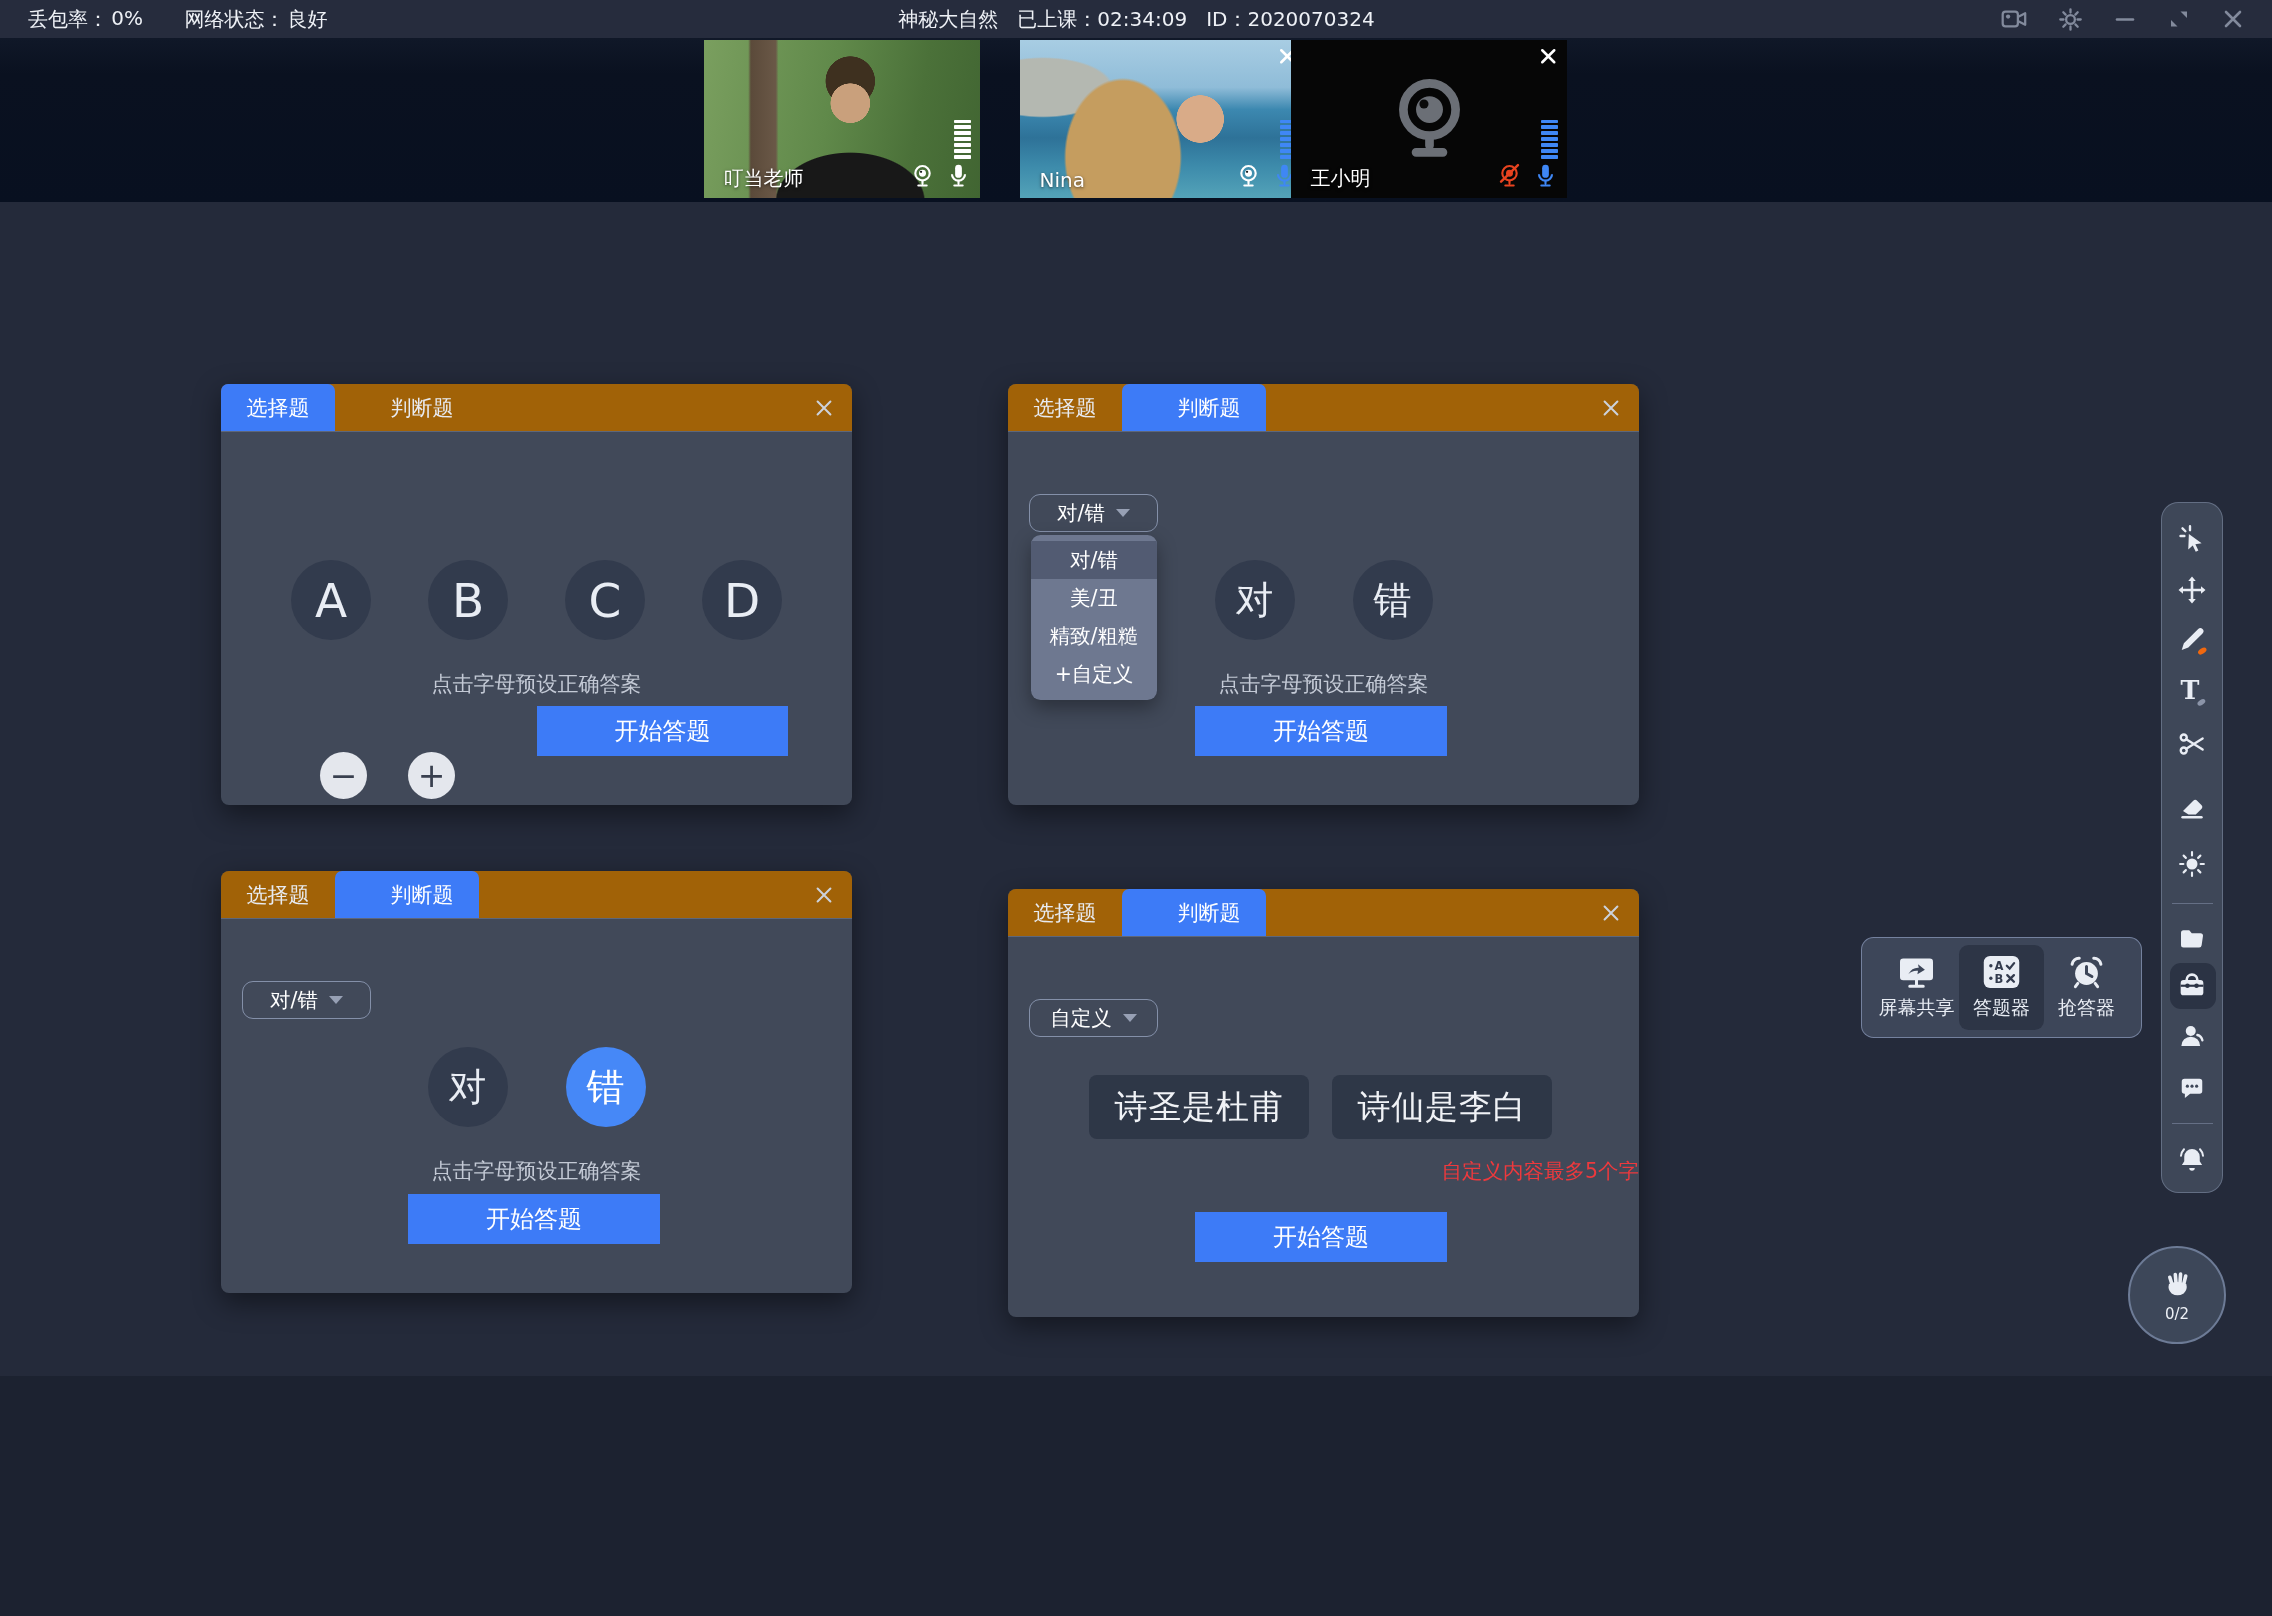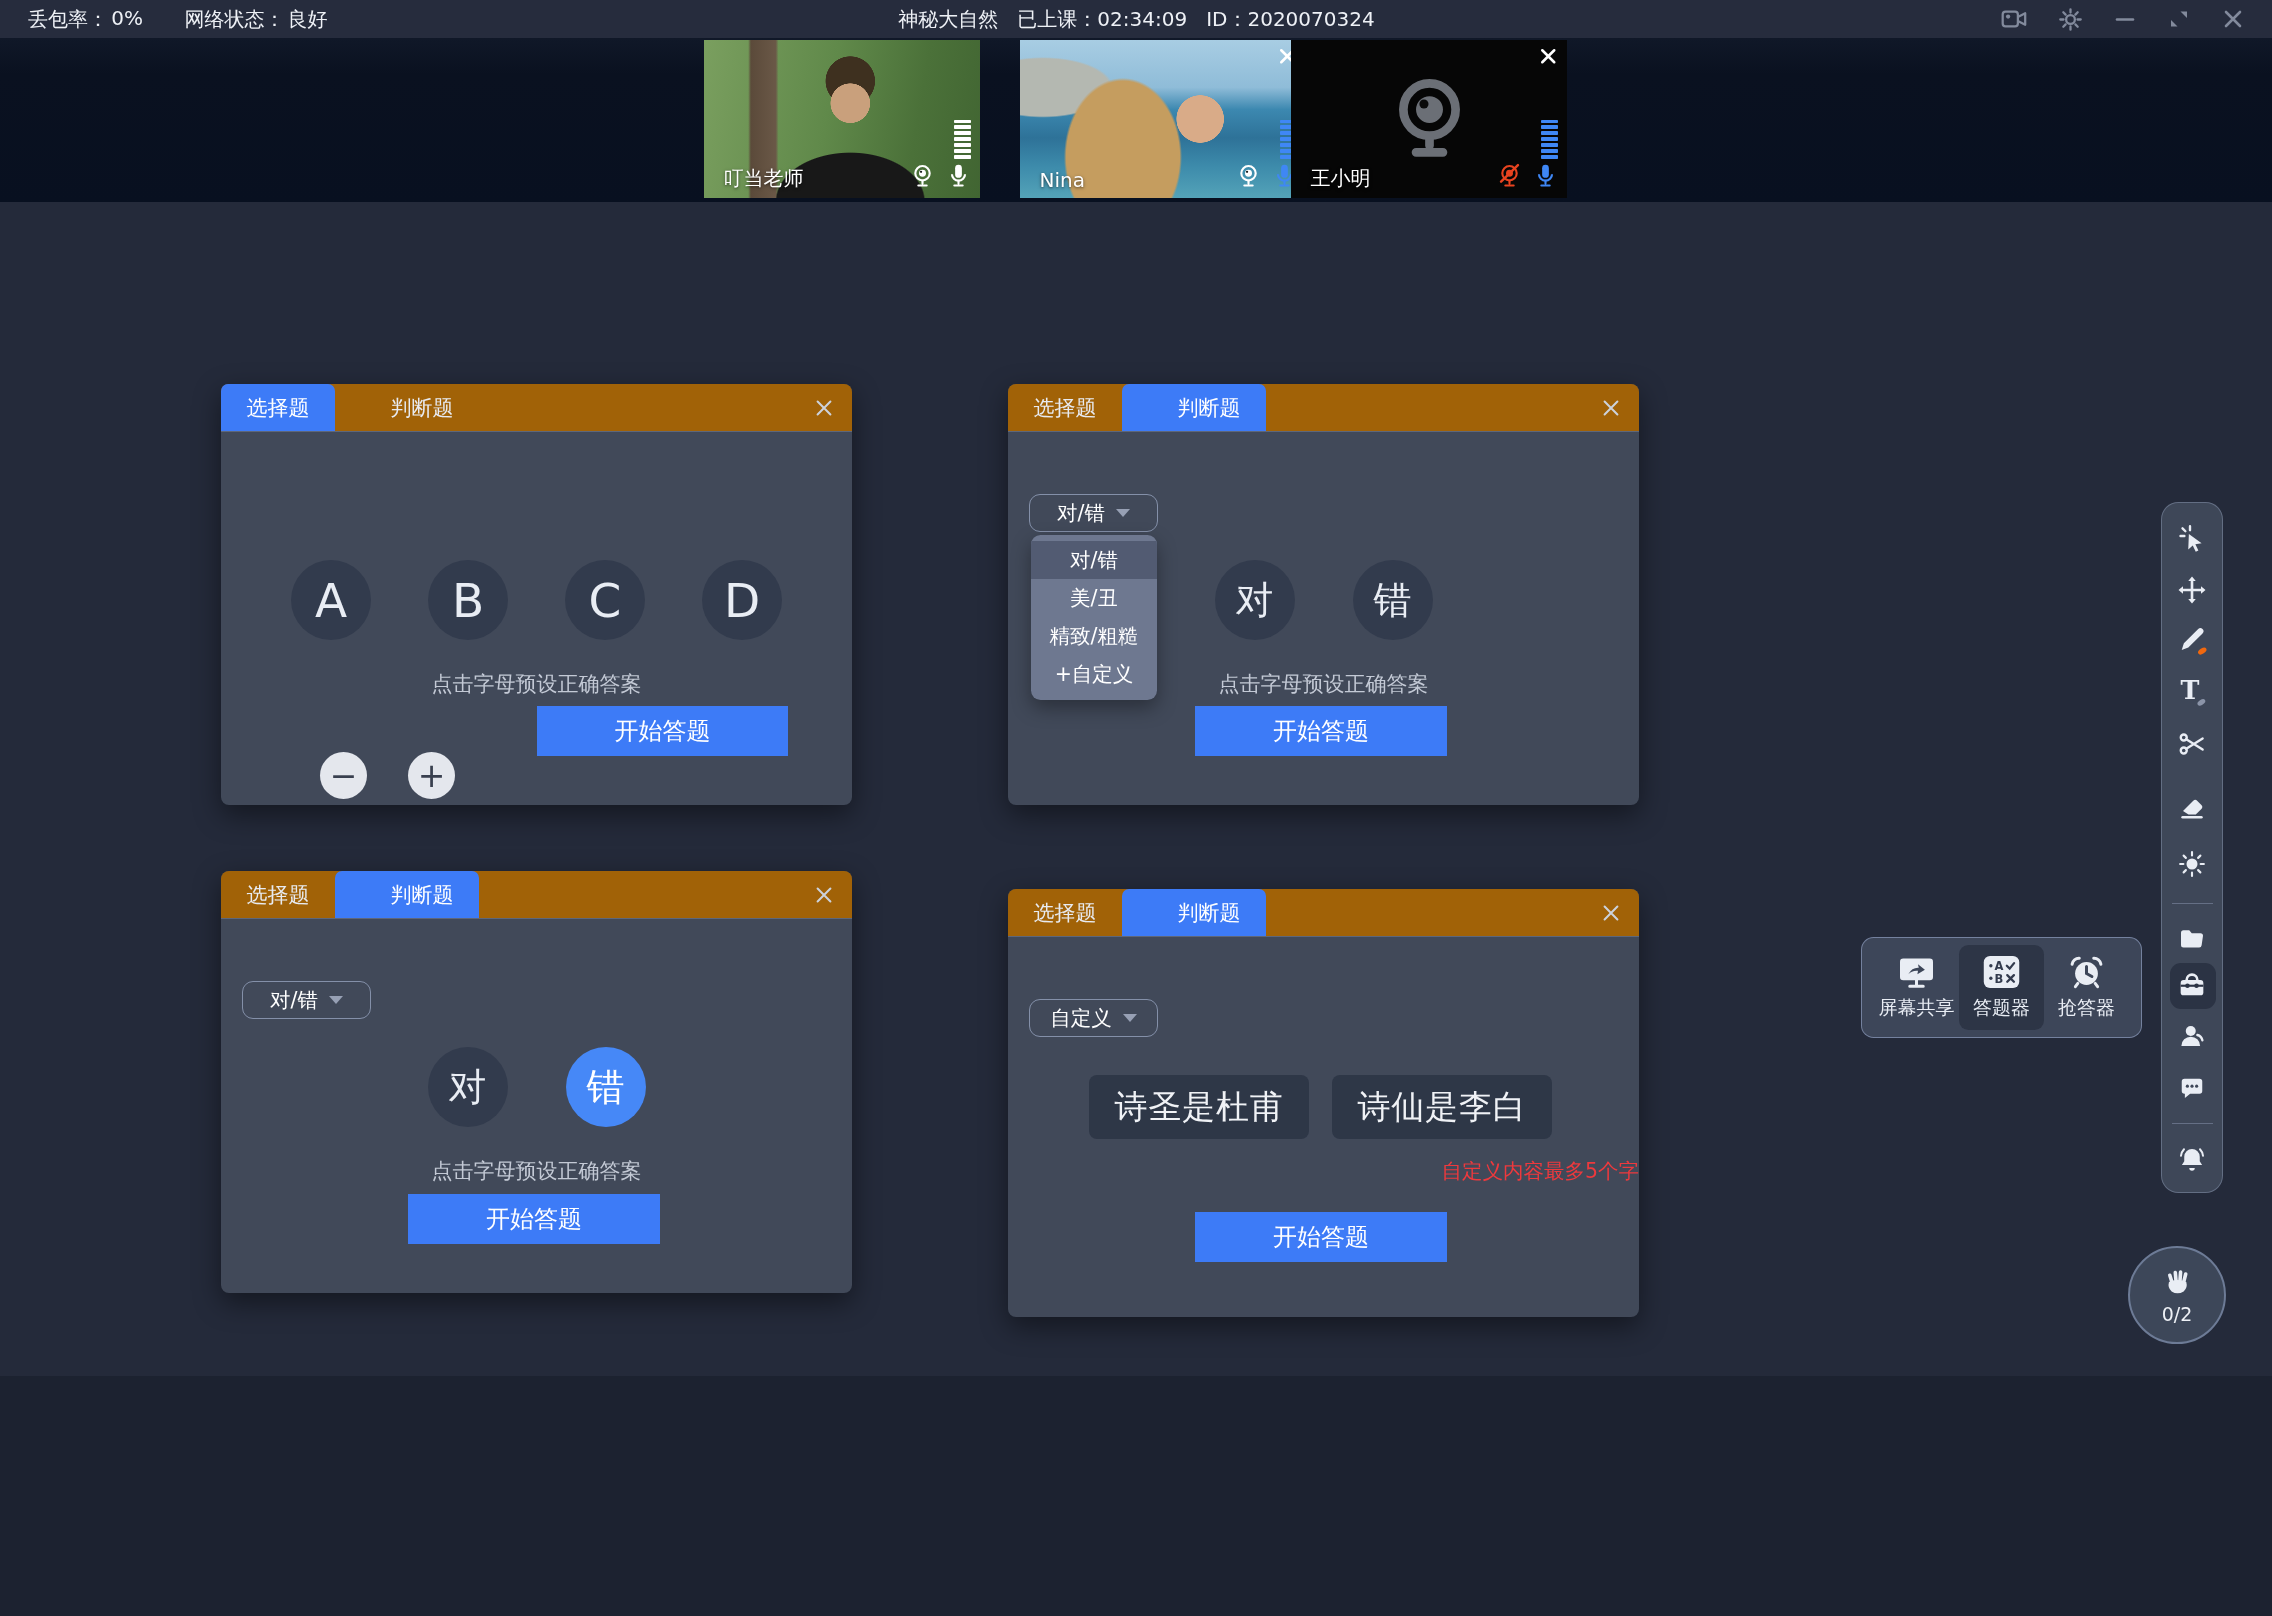--- a/index.html
+++ b/index.html
@@ -79,21 +79,21 @@
   .sharepanel{position:absolute;left:1861px;top:937px;width:281px;height:101px;background:#3d4659;
               border:1.6px solid rgba(130,144,175,.8);border-radius:12.6px;box-sizing:border-box;
               display:flex;align-items:center;justify-content:center;z-index:6;}
   .sp-item{width:85px;height:85px;display:flex;flex-direction:column;align-items:center;justify-content:center;gap:4.7px;border-radius:9.5px;}
   .sp-item.active{background:#2d3546;}
   .sp-item .lbl{font-size:19px;color:#e9edf4;}
   
   .handbtn{position:absolute;left:2128px;top:1246px;width:98px;height:98px;border-radius:50%;
            background:#3d4759;border:2px solid #6d7b96;box-sizing:border-box;
            display:flex;flex-direction:column;align-items:center;justify-content:center;gap:2.4px;z-index:6;}
-  .handbtn .cnt{font-size:19px;color:#eef1f6;}
+  .handbtn .cnt{font-size:15px;color:#eef1f6;}
 </style>
 </head>
 <body>
 
 <div class="stage">
 
   <header class="topbar">
     <div class="tb-left">
       <span class="grp">
         <span>丢包率：</span>

